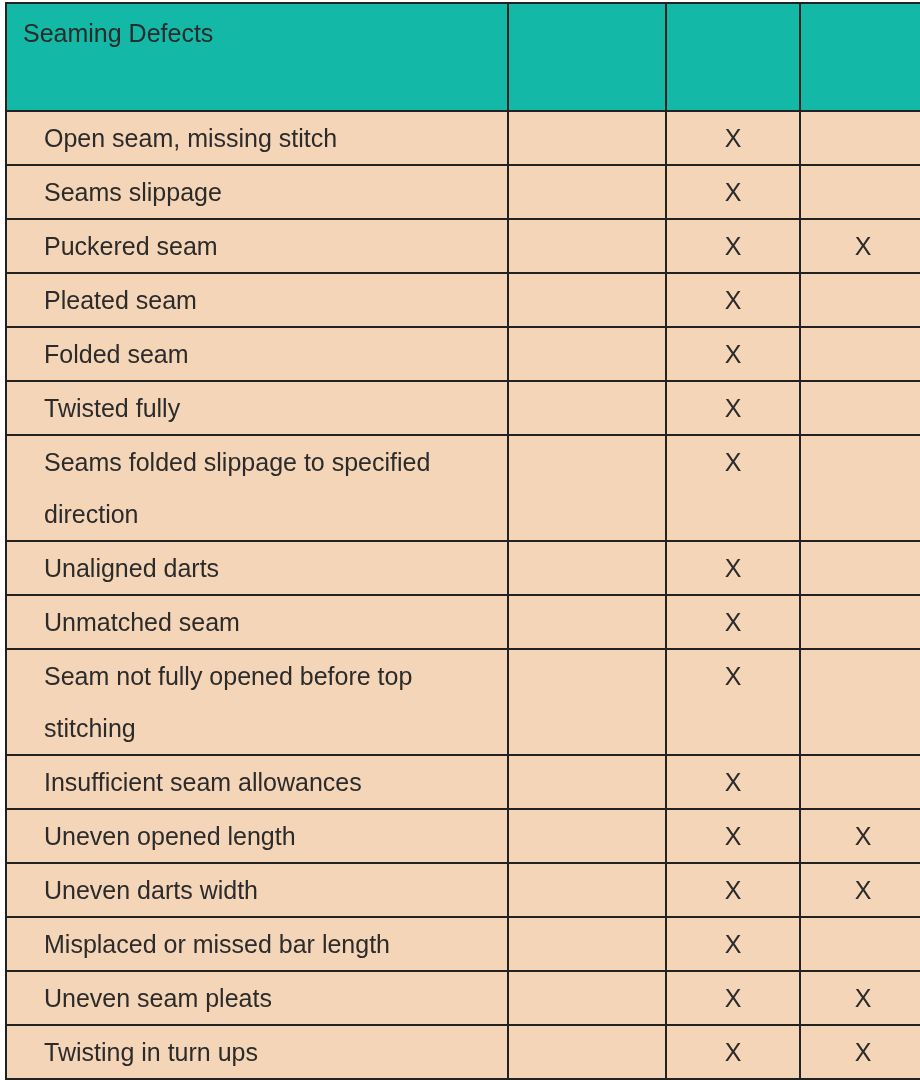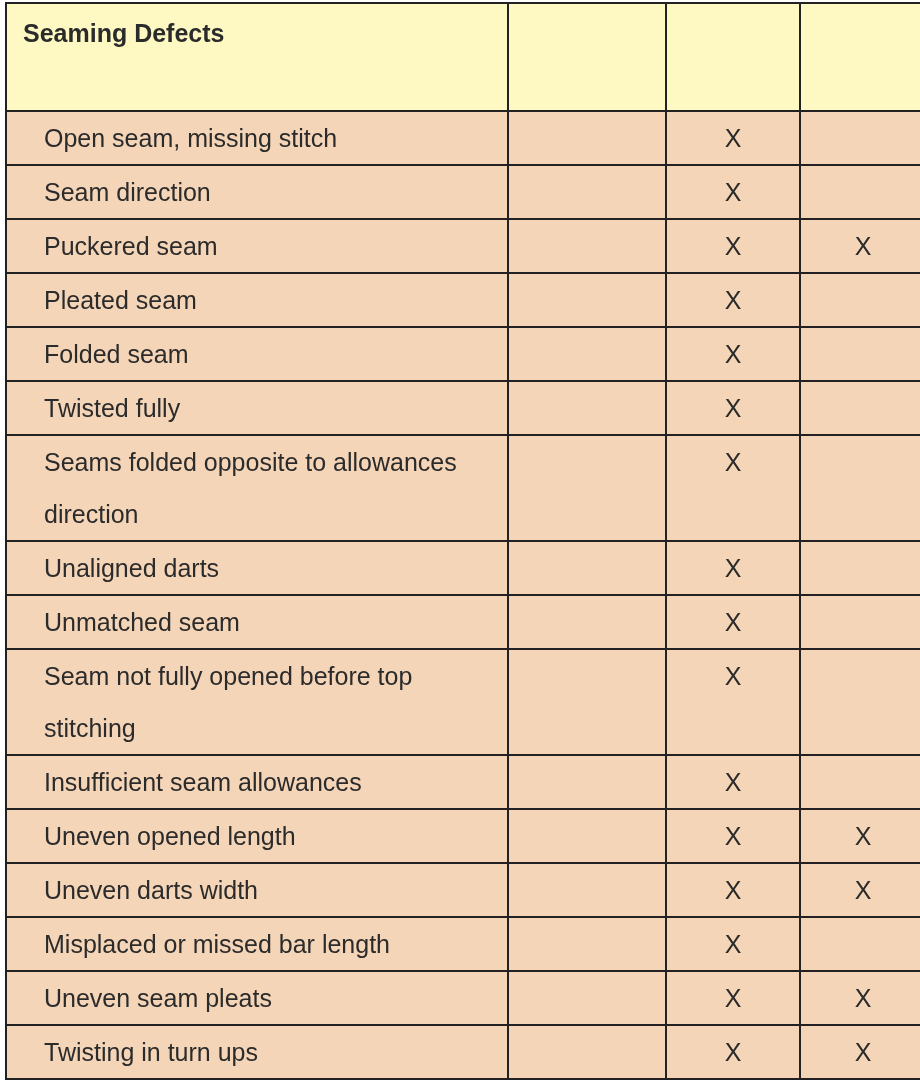--- a/index.html
+++ b/index.html
@@ -20,23 +20,23 @@
   td, th {
     border: 2px solid #222222;
     padding: 0 0 0 16px;
     vertical-align: top;
     line-height: 52px;
     background: #f5d5b8;
     text-align: left;
     font-weight: normal;
   }
   tr.header th {
-    background: #fef9c3;
+    background: #14b8a6;
     height: 106px;
-    font-weight: bold;
+    font-weight: normal;
     line-height: 58px;
   }
   td.mark { text-align: center; padding: 0; }
   td.name { padding-top: 0; padding-left: 37px; }
 </style>
 </head>
 <body>
 
 <div class="wrap">
   <table>
@@ -55,21 +55,21 @@
       </tr>
     </thead>
     <tbody>
       <tr>
         <td class="name">Open seam, missing stitch</td>
         <td class="mark"></td>
         <td class="mark">X</td>
         <td class="mark"></td>
       </tr>
       <tr>
-        <td class="name">Seam direction</td>
+        <td class="name">Seams slippage</td>
         <td class="mark"></td>
         <td class="mark">X</td>
         <td class="mark"></td>
       </tr>
       <tr>
         <td class="name">Puckered seam</td>
         <td class="mark"></td>
         <td class="mark">X</td>
         <td class="mark">X</td>
       </tr>
@@ -85,21 +85,21 @@
         <td class="mark">X</td>
         <td class="mark"></td>
       </tr>
       <tr>
         <td class="name">Twisted fully</td>
         <td class="mark"></td>
         <td class="mark">X</td>
         <td class="mark"></td>
       </tr>
       <tr>
-        <td class="name">Seams folded opposite to allowances direction</td>
+        <td class="name">Seams folded slippage to specified direction</td>
         <td class="mark"></td>
         <td class="mark">X</td>
         <td class="mark"></td>
       </tr>
       <tr>
         <td class="name">Unaligned darts</td>
         <td class="mark"></td>
         <td class="mark">X</td>
         <td class="mark"></td>
       </tr>

